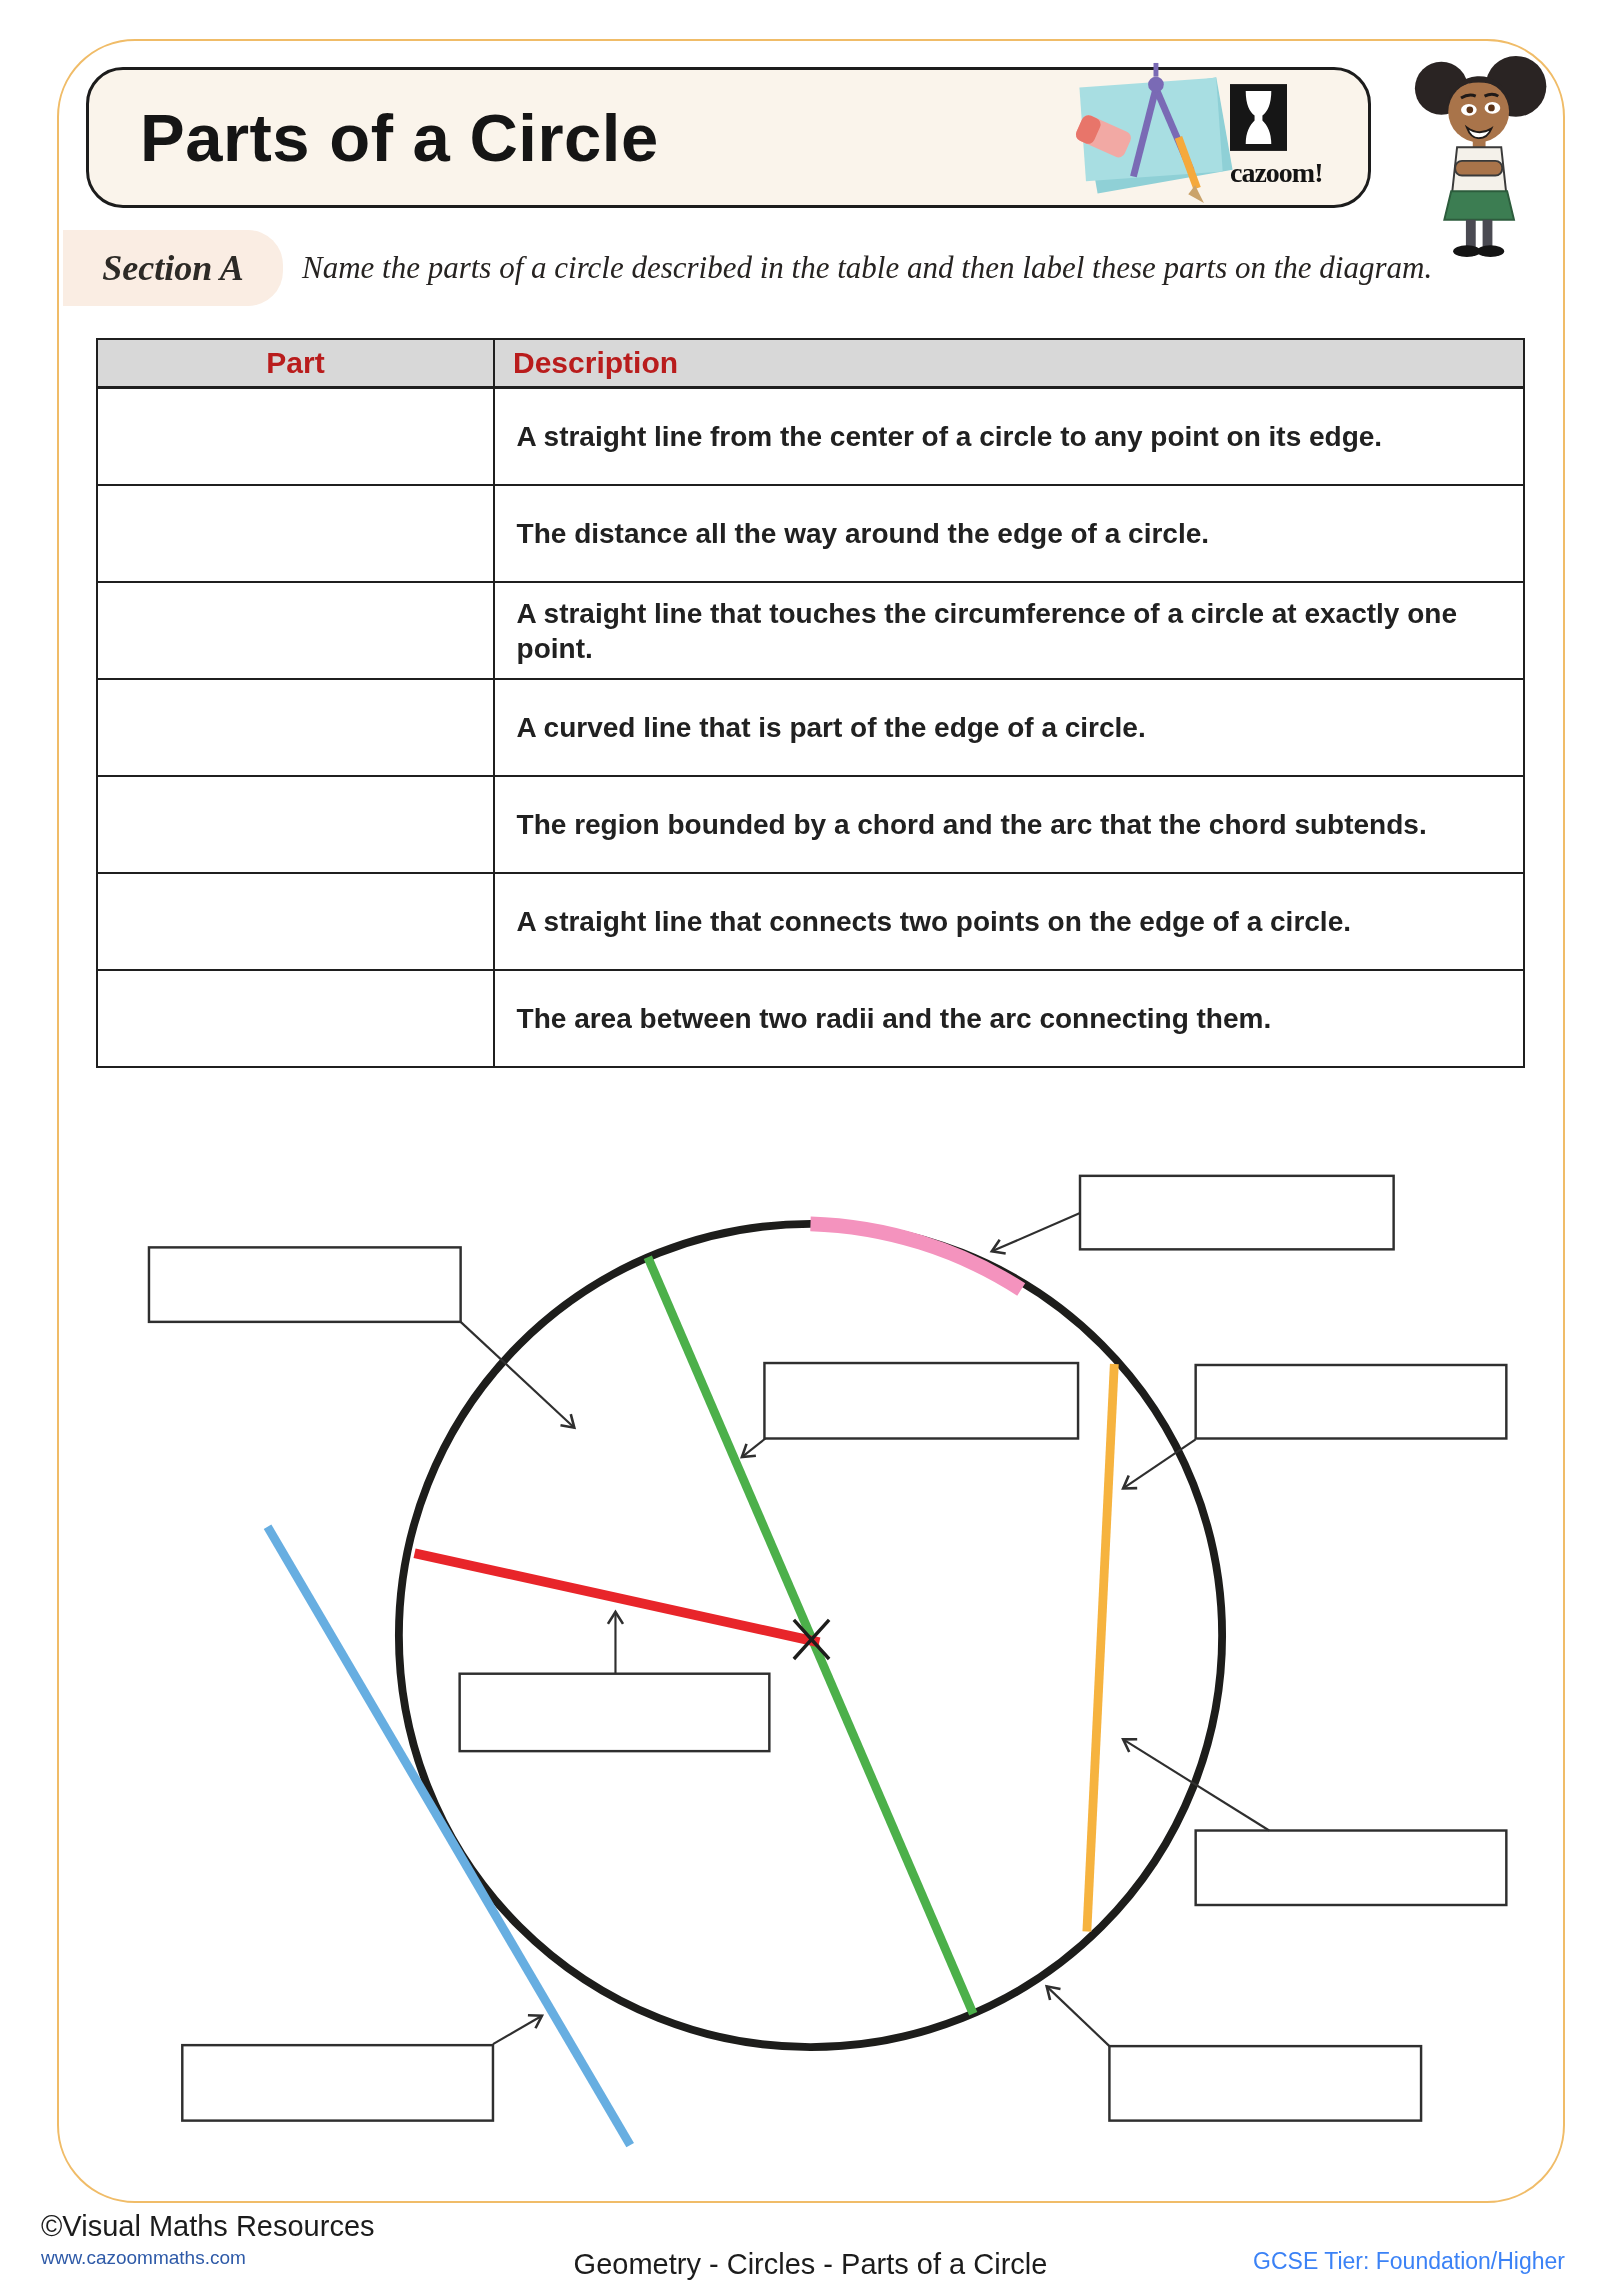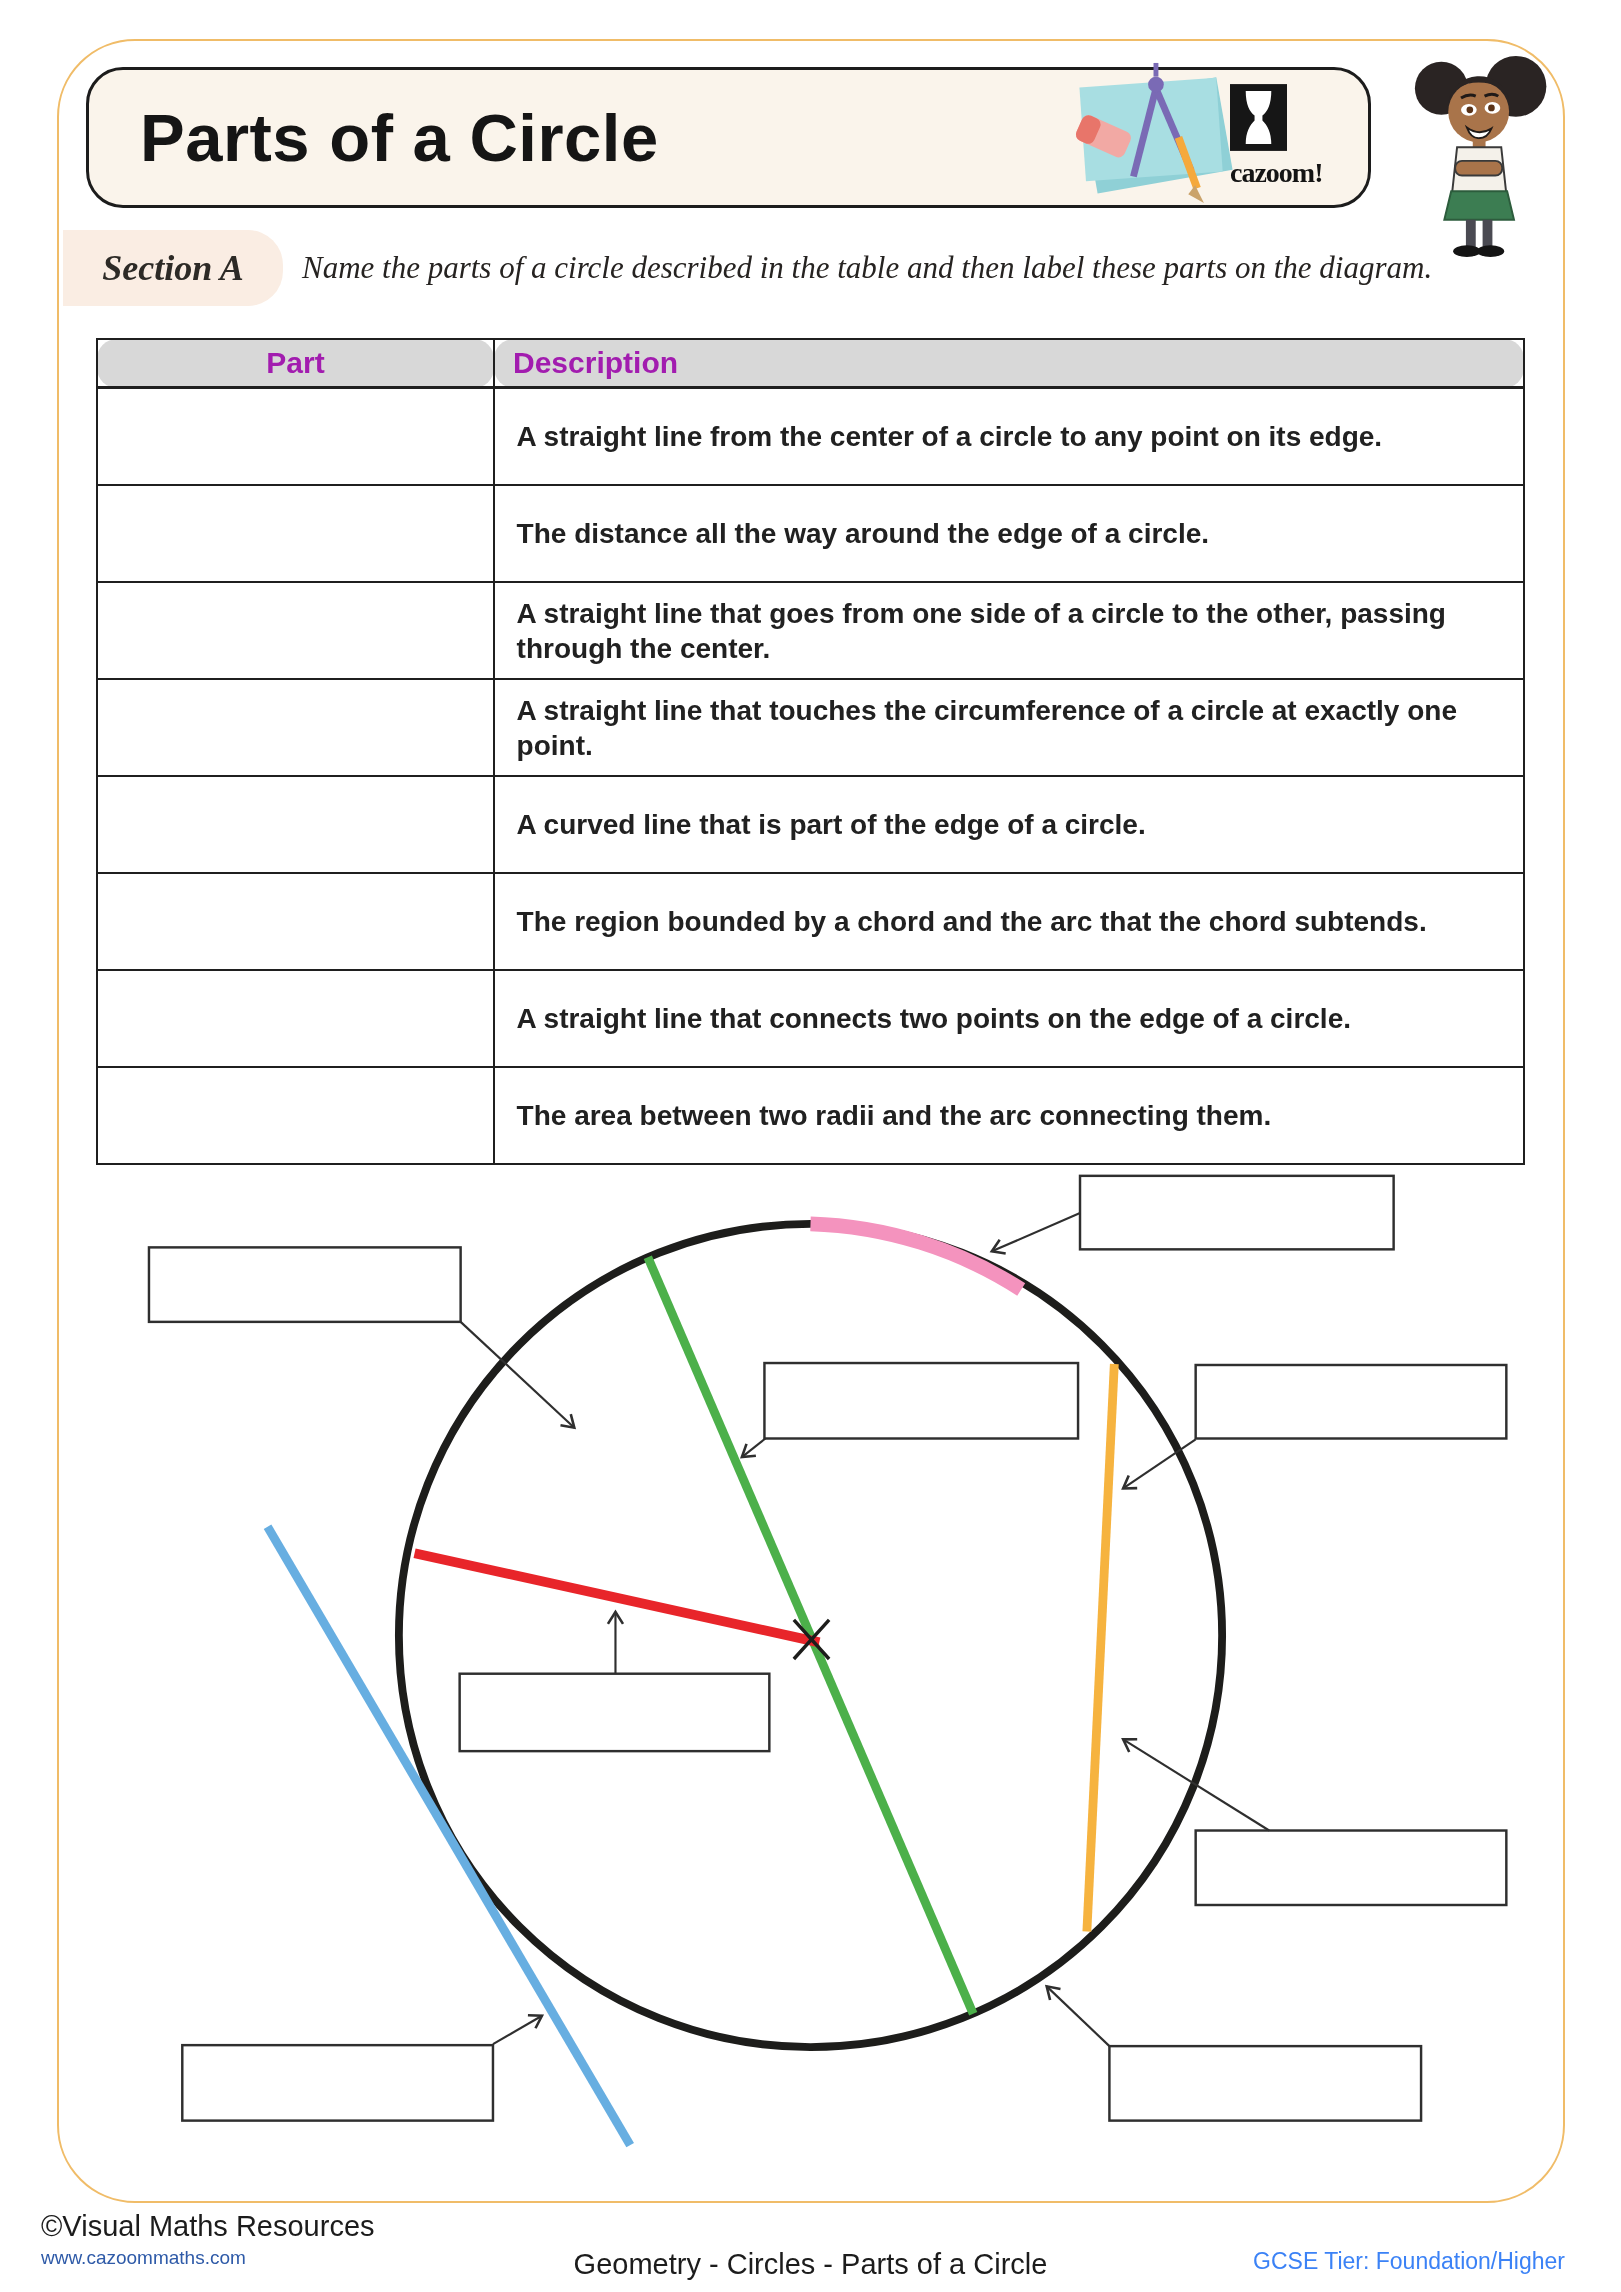--- a/index.html
+++ b/index.html
@@ -29,21 +29,21 @@
         font-size:36px;color:#2d2a26;}
   .instruction{position:absolute;left:302px;top:230px;height:76px;display:flex;align-items:center;
         font-family:"Liberation Serif",serif;font-style:italic;font-size:31px;color:#262321;}
   
   .desc-table{position:absolute;left:96px;top:338px;width:1429px;border-collapse:collapse;
         table-layout:fixed;}
   .desc-table col.c1{width:397px;}
   .desc-table th,.desc-table td{border:2px solid #1f1f1f;}
   .desc-table{border:2.9px solid #1f1f1f;}
   .desc-table thead th{background:var(--tableHeaderBg);height:44px;font-size:30px;
-        font-weight:bold;border-bottom:3.9px solid #1f1f1f;color:#a21caf;border-radius:20px;}
+        font-weight:bold;border-bottom:3.9px solid #1f1f1f;color:#b91c1c;}
   .desc-table thead th.h-part{text-align:center;}
   .desc-table thead th.h-desc{text-align:left;padding-left:18px;}
   .desc-table tbody td{height:93px;margin-left:32px;}
   .desc-cell{font-weight:bold;font-size:28px;line-height:35px;color:#212121;
         padding:0 45px 0 21.6px;vertical-align:middle;text-align:left;}
   
   .diagram{position:absolute;left:0;top:1157px;}
   .answer-box{fill:#ffffff;stroke:var(--arrow);stroke-width:2.5px;}
   .arrow{stroke:var(--arrow);stroke-width:2.2px;fill:none;}
   .circle-outline{fill:none;stroke:var(--circle);stroke-width:8px;}
@@ -138,24 +138,20 @@
       <tr>
         <td></td>
         <td class="desc-cell">A straight line from the center of a circle to any point on its edge.</td>
       </tr>
       <tr>
         <td></td>
         <td class="desc-cell">The distance all the way around the edge of a circle.</td>
       </tr>
       <tr>
         <td></td>
-        <td class="desc-cell">A straight line that goes from one side of a circle to the other, passing through the center.</td>
-      </tr>
-      <tr>
-        <td></td>
         <td class="desc-cell">A straight line that touches the circumference of a circle at exactly one point.</td>
       </tr>
       <tr>
         <td></td>
         <td class="desc-cell">A curved line that is part of the edge of a circle.</td>
       </tr>
       <tr>
         <td></td>
         <td class="desc-cell">The region bounded by a chord and the arc that the chord subtends.</td>
       </tr>

